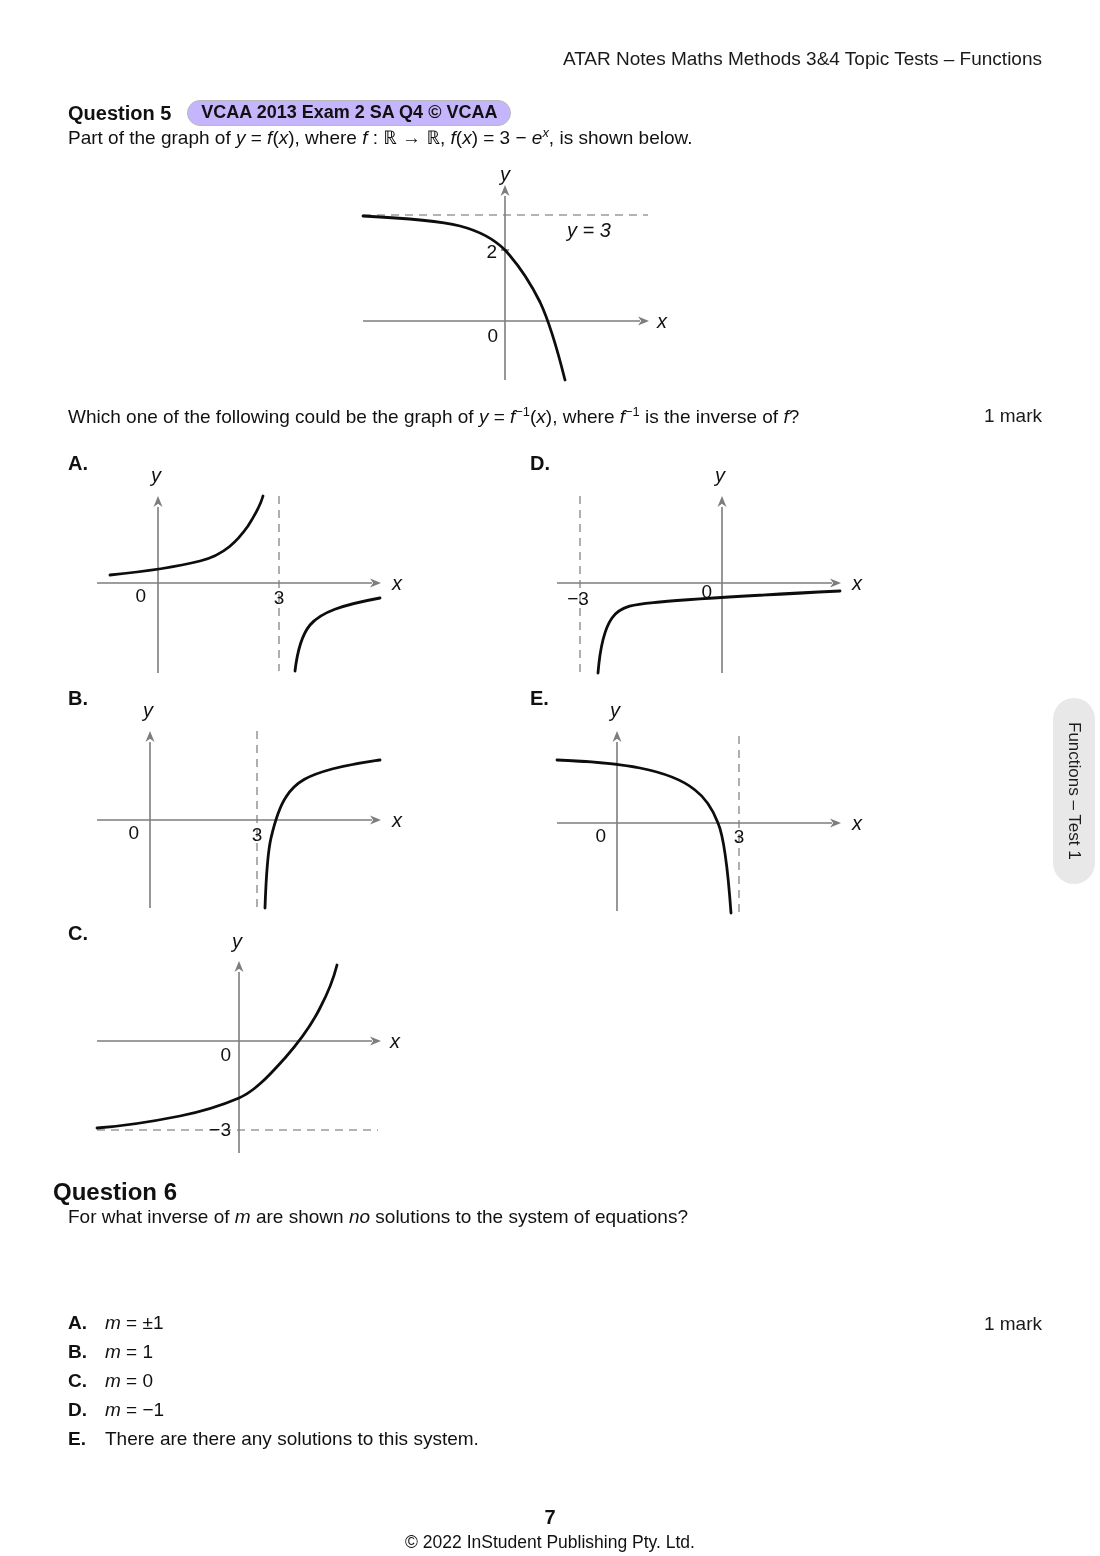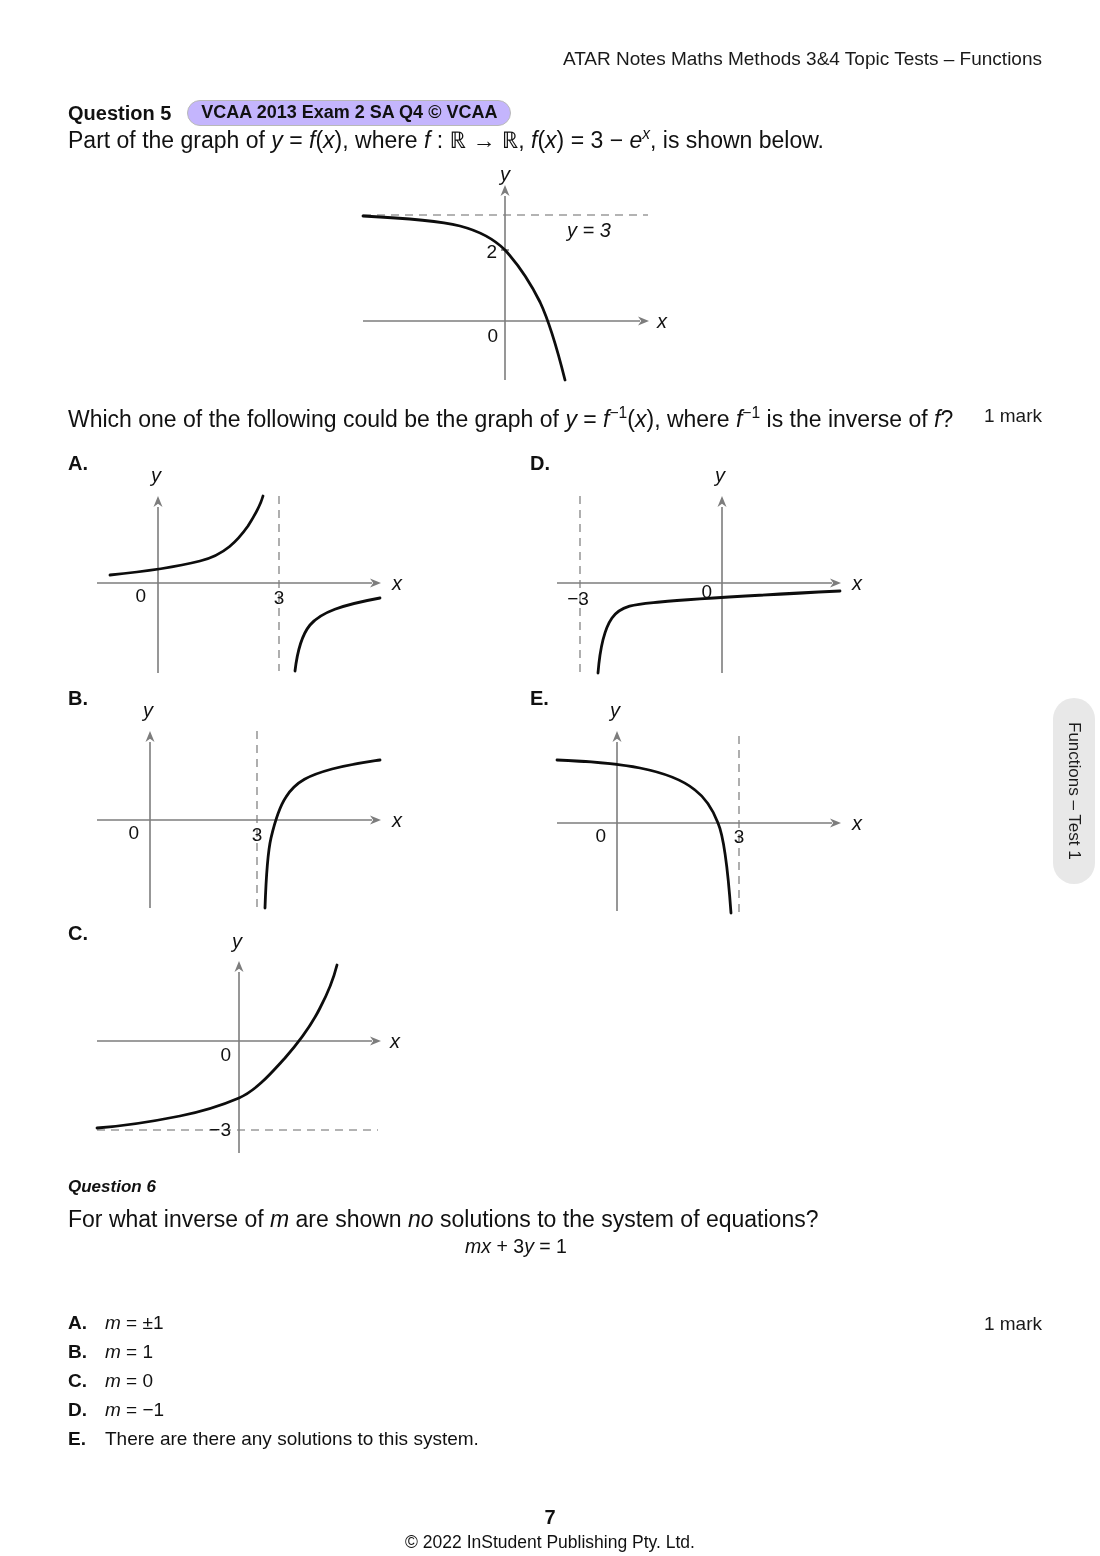--- a/index.html
+++ b/index.html
@@ -6,21 +6,21 @@
   .page{
     position:relative;
     width:1100px;height:1556px;
     background:#ffffff;
     font-family:"Liberation Sans",sans-serif;
     color:#111;
     overflow:hidden;
     margin:8px auto;
   }
   .abs{position:absolute;}
-  .txt{font-size:23px;line-height:1.32;}
+  .txt{font-size:19px;line-height:1.32;}
   .bold{font-weight:bold;}
   sup{font-size:0.68em;vertical-align:super;line-height:0;}
   .header-title{top:40px;right:58px;font-size:19px;color:#1a1a1a;}
   .q-header{display:flex;align-items:center;gap:16px;text-align:center;}
   .badge{
     display:inline-block;
     border:1.6px solid #b9b9b9;
     border-radius:16px;
     padding:1px 13px 2px 13px;
     font-weight:bold;
@@ -149,24 +149,23 @@
     <path class="arrow" d="M291,105 l-11,-4.5 l3.2,4.5 l-3.2,4.5 z"></path>
     <line class="axis" x1="149" y1="217" x2="149" y2="36"></line>
     <path class="arrow" d="M149,25 l-4.5,11 l4.5,-3.2 l4.5,3.2 z"></path>
     <path class="curve" d="M7,192 C35,190 70,184 90,180 C115,175 135,168 149,162 C167,154 182,136 195,122 C209,106 222,88 230,72 C239,55 244,41 247,29"></path>
     <text class="axlbl" x="147" y="12" text-anchor="middle">y</text>
     <text class="axlbl" x="300" y="112">x</text>
     <text x="141" y="125" text-anchor="end">0</text>
     <text x="141" y="200" text-anchor="end">−3</text>
   </svg>
 
-  <div class="abs bold txt" style="left:68px;top:1168px;font-size:17px;font-style:italic;">Question 6</div>
+  <div class="abs bold txt" style="left:53px;top:1168px;font-size:24px;">Question 6</div>
   <div class="abs txt" style="left:68px;top:1196px;"><span>For what inverse of </span><span style="font-style: italic;">m</span><span> are shown </span><span style="font-style: italic;">no</span><span> solutions to the system of equations?</span></div>
 
-  <div class="abs eq-block" style="top:1227px;"><span style="font-style: italic;">mx</span><span> + 3</span><span style="font-style: italic;">y</span><span> = 1</span></div>
 
   <div class="abs q6-opt" style="left:68px;top:1304px;">
     <span class="opt-letter">A.</span>
     <span><span style="font-style: italic;">m</span><span> = ±1</span></span>
   </div>
   <div class="abs marks" style="right:58px;top:1305px;">1 mark</div>
   <div class="abs q6-opt" style="left:68px;top:1333px;">
     <span class="opt-letter">B.</span>
     <span><span style="font-style: italic;">m</span><span> = 1</span></span>
   </div>

